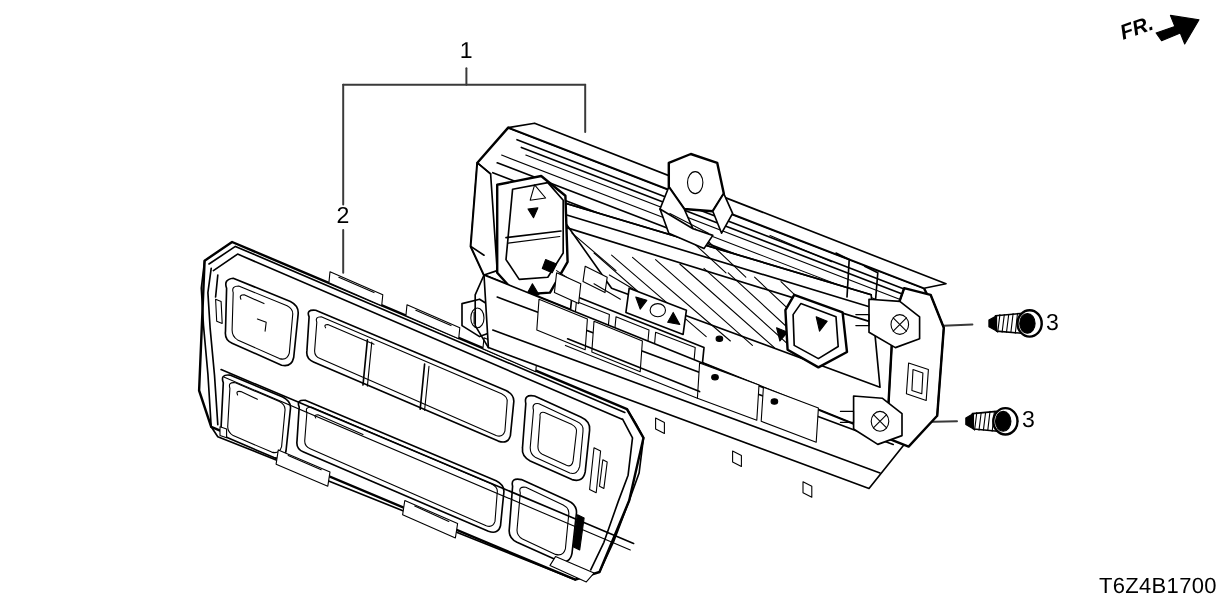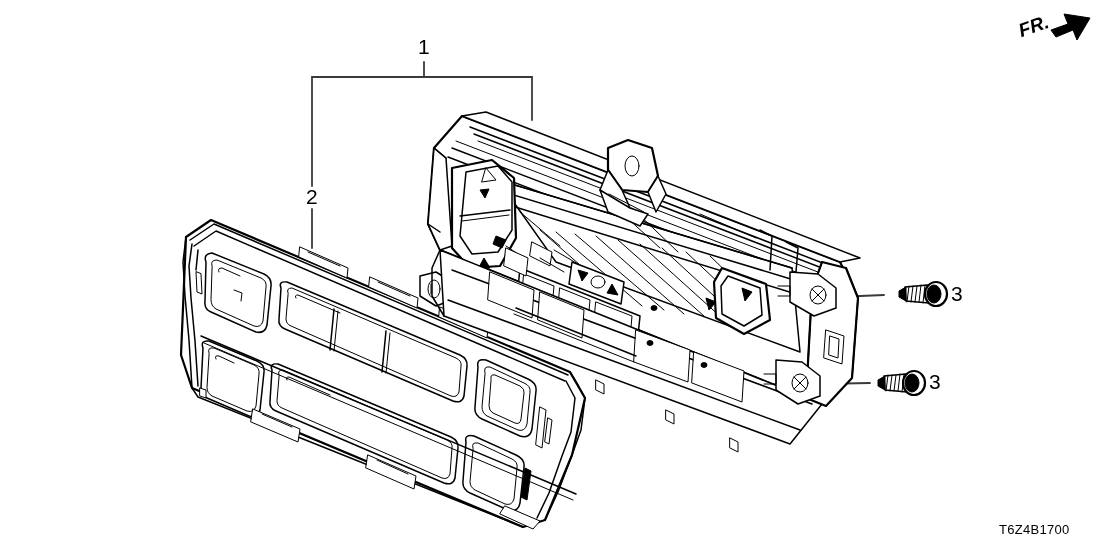--- a/index.html
+++ b/index.html
@@ -36,21 +36,21 @@
     font-size: 21px;
     font-family: "Liberation Sans", sans-serif;
   }
   #callout-1 { left: 418px; top: 36px; }
   #callout-2 { left: 306px; top: 186px; }
   #callout-3a { left: 951px; top: 283px; }
   #callout-3b { left: 929px; top: 371px; }
   #part-number {
     left: 999px;
     top: 523px;
-    font-size: 13px;
+    font-size: 20px;
     letter-spacing: 0.3px;
     font-family: "Liberation Sans", sans-serif;
   }
   #fr-label {
     left: 1016px;
     top: 22px;
     font-size: 19px;
     font-weight: bold;
     font-style: italic;
     transform: rotate(-19deg);

